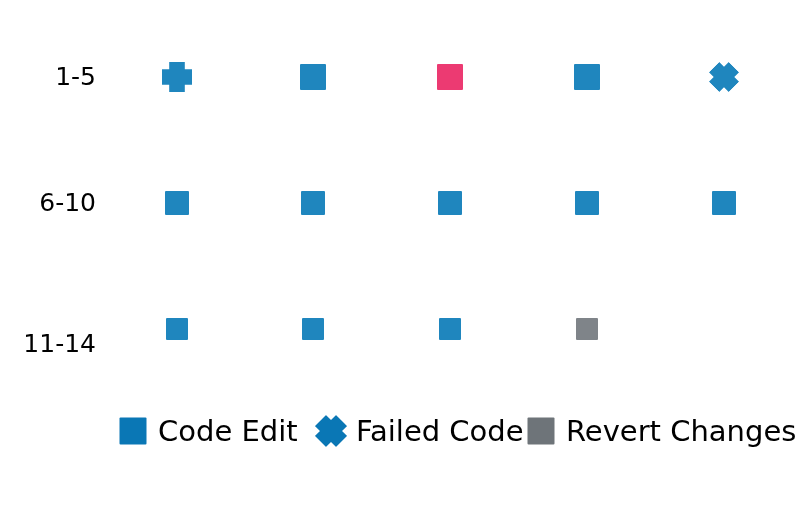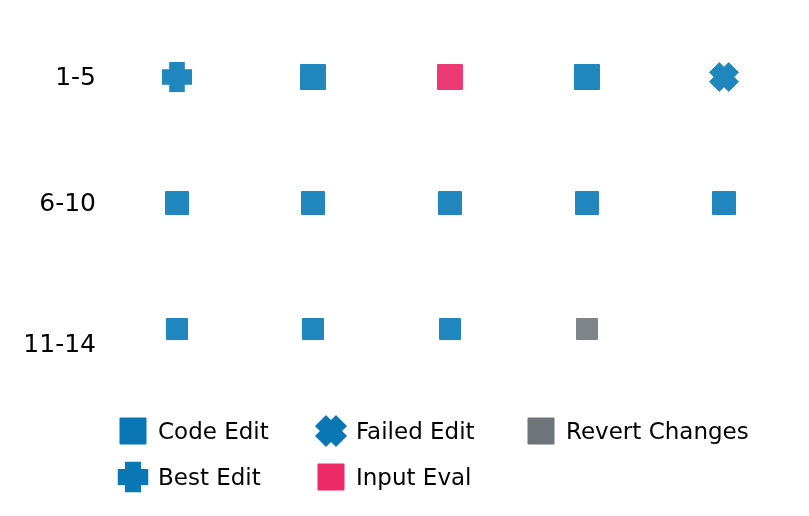--- a/index.html
+++ b/index.html
@@ -67,21 +67,21 @@
   }
   .legend-marker-slot .marker {
     left: 15px;
     top: 23px;
   }
   .legend-text {
     position: absolute;
     left: 40px;
     top: 50%;
     transform: translateY(-50%);
-    font-size: 23px;
+    font-size: 29px;
     color: #000000;
     white-space: nowrap;
     line-height: 1;
   }
 </style>
 </head>
 <body>
 
 <div id="canvas">
 
@@ -149,40 +149,24 @@
             <div class="marker m-square" style="width: 27px; height: 27px; background: rgb(10, 119, 181); position: absolute; left: 15px; top: 23px; transform: translate(-50%, -50%);"></div>
           </div>
           <span class="legend-text">Code Edit</span>
         </div>
         <div class="legend-entry" style="left: 316px;">
           <div class="legend-marker-slot">
             <svg width="30" height="30" viewBox="0 0 100 100" class="marker m-cross" style="transform: translate(-50%, -50%) rotate(45deg); position: absolute; left: 15px; top: 23px;">
               <path d="M 24 0 H 76 V 24 H 100 V 76 H 76 V 100 H 24 V 76 H 0 V 24 H 24 Z" fill="#0a77b5"></path>
             </svg>
           </div>
-          <span class="legend-text">Failed Edit</span>
+          <span class="legend-text">Failed Code</span>
         </div>
         <div class="legend-entry" style="left: 526px;">
           <div class="legend-marker-slot">
             <div class="marker m-square" style="width: 27px; height: 27px; background: rgb(110, 116, 121); position: absolute; left: 15px; top: 23px; transform: translate(-50%, -50%);"></div>
           </div>
           <span class="legend-text">Revert Changes</span>
         </div>
       </div>
-      <div class="legend-row" style="top: 46px;">
-        <div class="legend-entry" style="left: 118px;">
-          <div class="legend-marker-slot">
-            <svg width="31" height="31" viewBox="0 0 100 100" class="marker m-plus" style="position: absolute; left: 15px; top: 23px; transform: translate(-50%, -50%);">
-              <path d="M 24 0 H 76 V 24 H 100 V 76 H 76 V 100 H 24 V 76 H 0 V 24 H 24 Z" fill="#0a77b5"></path>
-            </svg>
-          </div>
-          <span class="legend-text">Best Edit</span>
-        </div>
-        <div class="legend-entry" style="left: 316px;">
-          <div class="legend-marker-slot">
-            <div class="marker m-square" style="width: 27px; height: 27px; background: rgb(236, 42, 104); position: absolute; left: 15px; top: 23px; transform: translate(-50%, -50%);"></div>
-          </div>
-          <span class="legend-text">Input Eval</span>
-        </div>
-      </div>
     </div>
 
 </div>
 
 </body></html>

